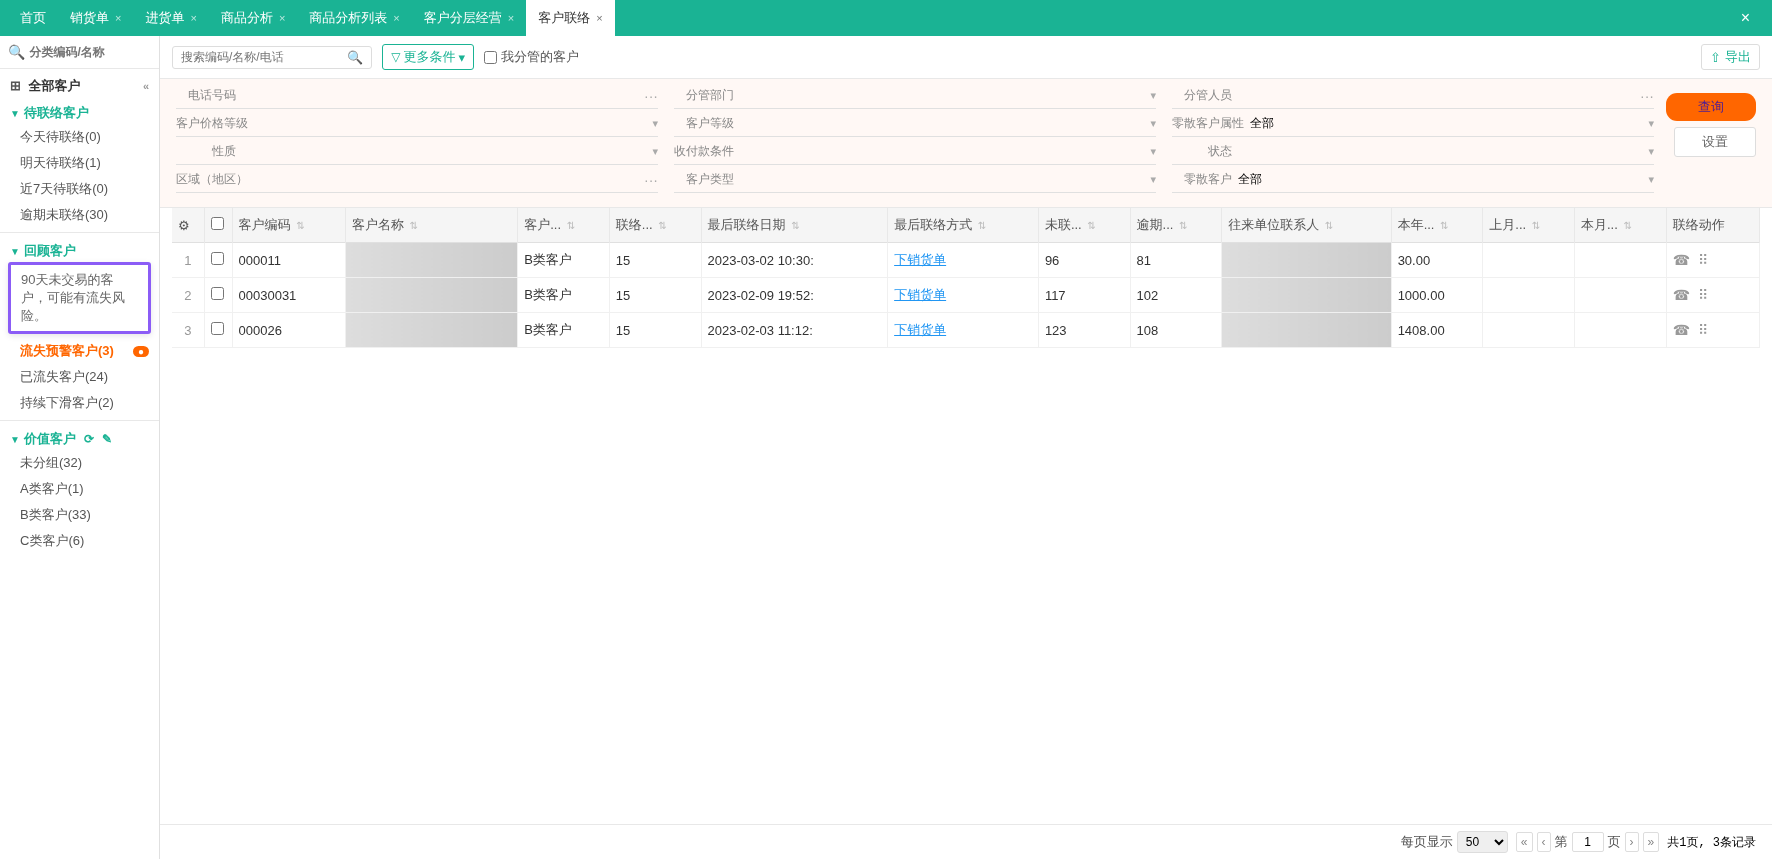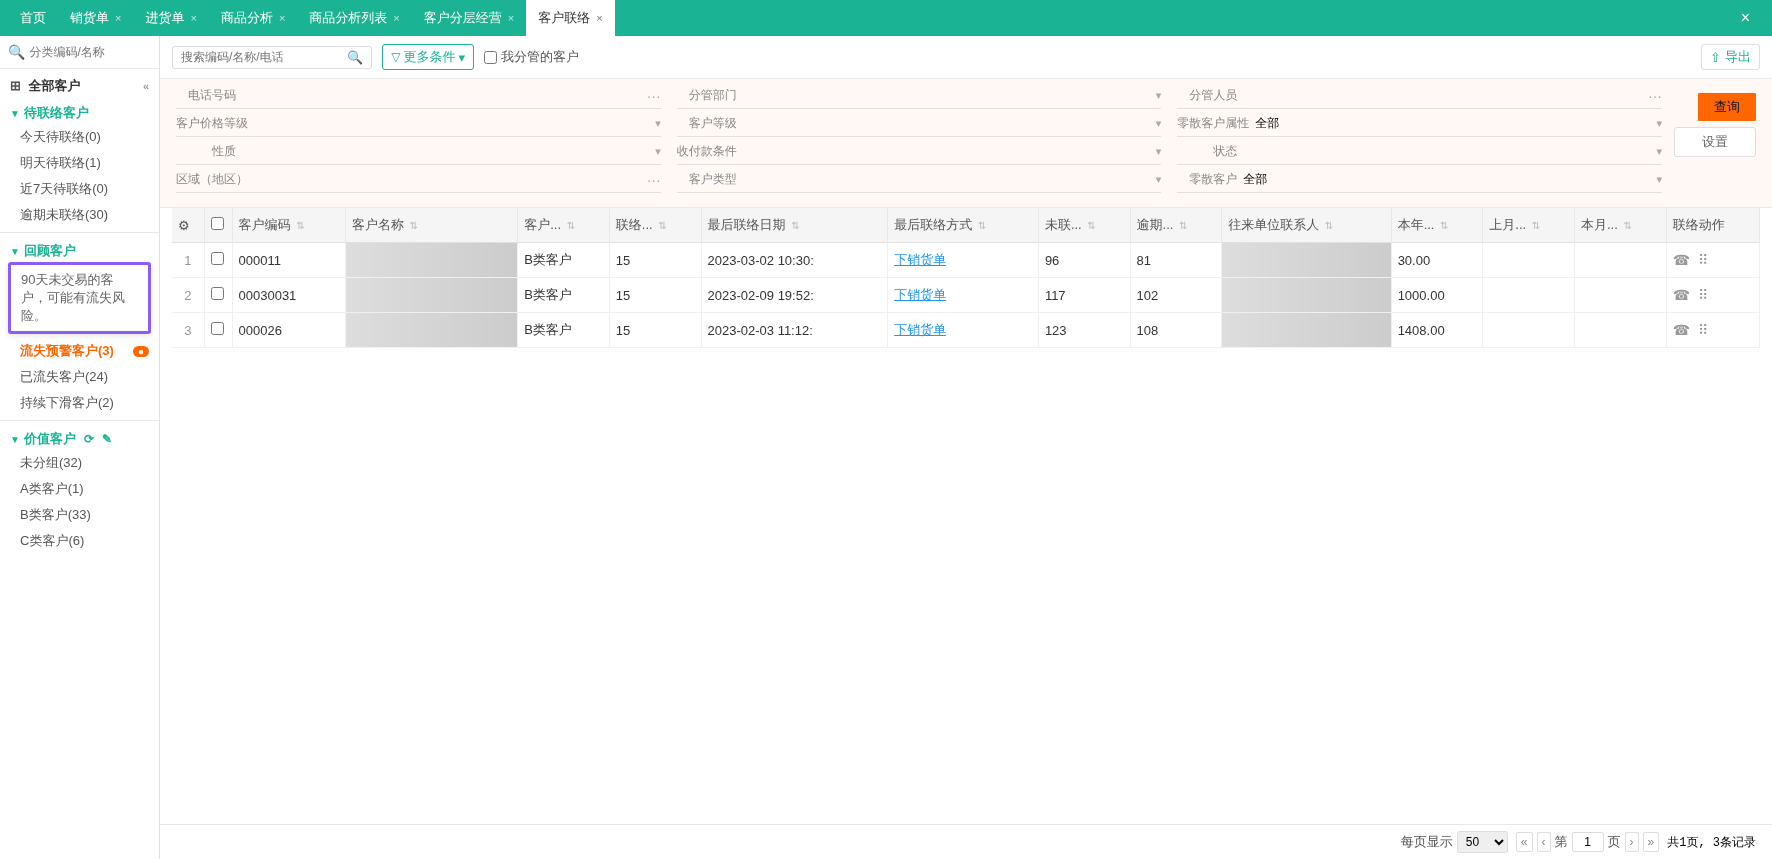--- a/index.html
+++ b/index.html
@@ -39,20 +39,21 @@
       overflow-y: auto;
     }
     .sidebar-search {
       display: flex; align-items: center;
       padding: 8px; border-bottom: 1px solid #e8e8e8;
       gap: 4px;
     }
     .sidebar-search input {
       flex: 1; border: none; outline: none; font-size: 12px;
       color: #666;
+      font-weight: bold;
     }
     .sidebar-search .search-icon { color: #999; font-size: 14px; }
 
     .sidebar-section-title {
       display: flex; align-items: center; justify-content: space-between;
       padding: 8px 10px 4px 10px;
       font-weight: bold; color: #333; font-size: 13px;
       cursor: pointer;
     }
     .sidebar-section-title .grid-icon { color: #555; margin-right: 4px; }
@@ -140,22 +141,22 @@
     }
     .filter-field label {
       white-space: nowrap; color: #888; font-size: 12px; min-width: 60px; text-align: right;
     }
     .filter-field input {
       flex: 1; border: none; outline: none; font-size: 12px; background: transparent;
     }
     .filter-field .dropdown-arrow { color: #aaa; font-size: 11px; margin-left: auto; cursor: pointer; }
     .filter-field .more-dots { color: #aaa; font-size: 14px; cursor: pointer; margin-left: auto; }
     .btn-query {
-      background: #ff6600; color: #0f172a; border: none;
-      border-radius: 1px; padding: 5px 16px; cursor: pointer; font-size: 13px;
+      background: #ff6600; color: #4c1d95; border: none;
+      border-radius: 11px; padding: 5px 32px; cursor: pointer; font-size: 13px;
     }
     .btn-settings {
       background: #fff; color: #666; border: 1px solid #ddd;
       border-radius: 3px; padding: 5px 27px; cursor: pointer; font-size: 13px;
     }
 
     
     .table-container { flex: 1; overflow: auto; padding: 0 12px; }
     table { width: 100%; border-collapse: collapse; font-size: 12px; }
     thead tr { background: #f5f5f5; border-bottom: 1px solid #e0e0e0; }

